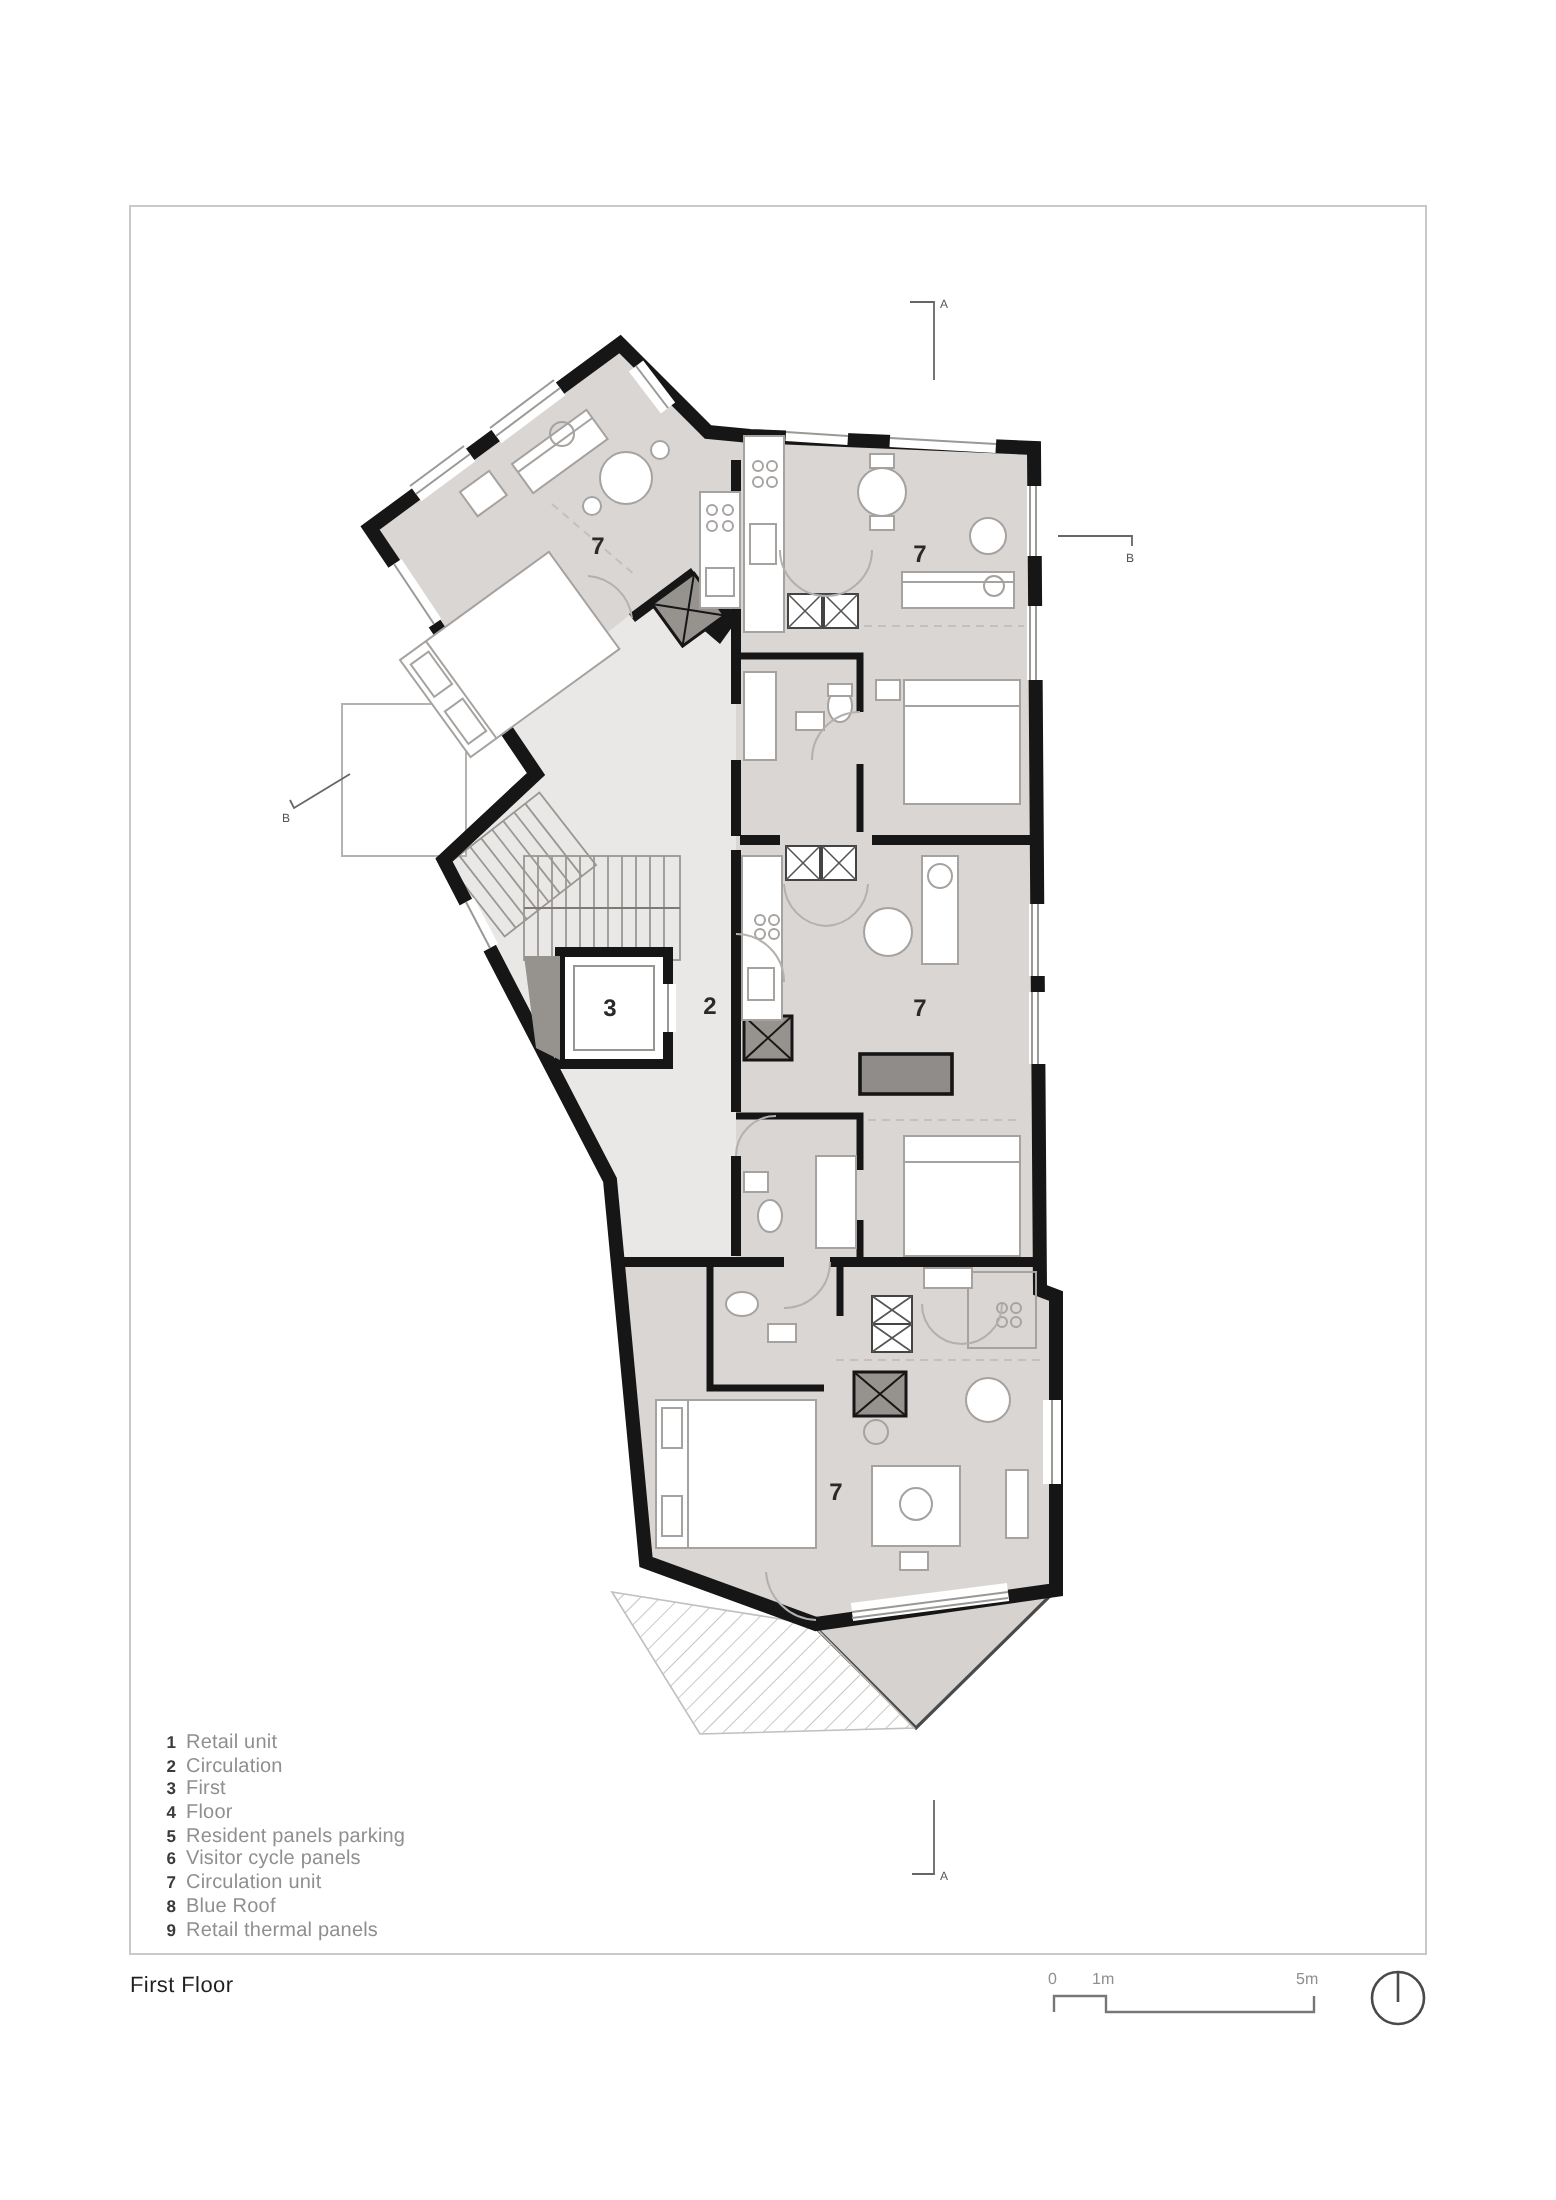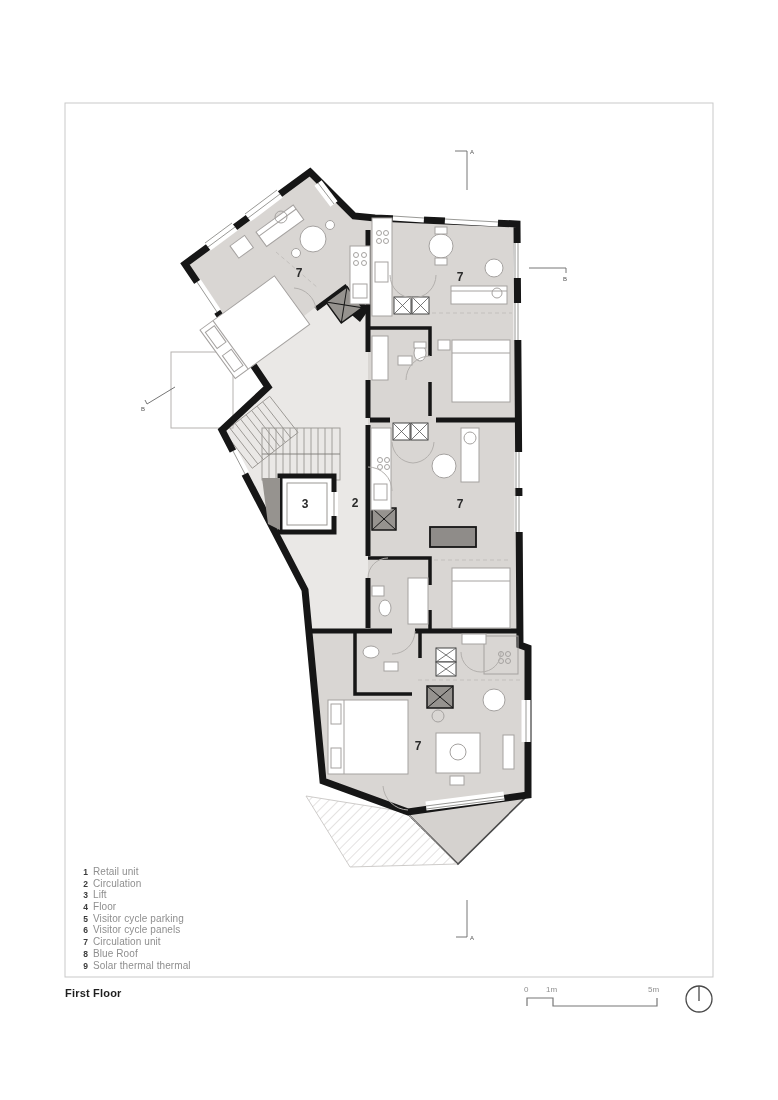--- a/index.html
+++ b/index.html
@@ -3,21 +3,21 @@
 <meta charset="utf-8">
 <style>
   html,body{margin:0;padding:0;background:#fff;}
   #canvas{position:relative;width:778px;height:1100px;background:#ffffff;overflow:hidden;
           font-family:"Liberation Sans","DejaVu Sans",sans-serif;}
   #plan-svg{position:absolute;left:0;top:0;}
   .legend{position:absolute;left:78px;top:866px;}
   .legend-row{display:flex;align-items:baseline;height:11.7px;}
   .legend-num{display:inline-block;width:10px;text-align:right;font-size:8.5px;font-weight:bold;color:#3b3b3b;margin-right:5px;}
   .legend-label{font-size:10px;color:#8f8f8f;letter-spacing:0.1px;}
-  .plan-title{position:absolute;left:65px;top:987px;font-size:11px;font-weight:bold;color:#1f1f1f;letter-spacing:0.2px;}
+  .plan-title{position:absolute;left:65px;top:987px;font-size:11px;font-weight:normal;color:#1f1f1f;letter-spacing:0.2px;}
   svg text{font-family:"Liberation Sans","DejaVu Sans",sans-serif;}
   .room-label{font-size:12px;font-weight:bold;fill:#2a2a2a;}
   .marker-letter{font-size:6px;fill:#555;}
   .scale-label{font-size:8px;fill:#8f8f8f;}
 </style>
 </head>
 <body>
 
 <div id="canvas">
 
@@ -316,42 +316,42 @@
     <div class="legend-row">
         <span class="legend-num">1</span>
         <span class="legend-label">Retail unit</span>
       </div>
     <div class="legend-row">
         <span class="legend-num">2</span>
         <span class="legend-label">Circulation</span>
       </div>
     <div class="legend-row">
         <span class="legend-num">3</span>
-        <span class="legend-label">Lift</span>
+        <span class="legend-label">First</span>
       </div>
     <div class="legend-row">
         <span class="legend-num">4</span>
         <span class="legend-label">Floor</span>
       </div>
     <div class="legend-row">
         <span class="legend-num">5</span>
-        <span class="legend-label">Visitor cycle parking</span>
+        <span class="legend-label">Resident panels parking</span>
       </div>
     <div class="legend-row">
         <span class="legend-num">6</span>
         <span class="legend-label">Visitor cycle panels</span>
       </div>
     <div class="legend-row">
         <span class="legend-num">7</span>
         <span class="legend-label">Circulation unit</span>
       </div>
     <div class="legend-row">
         <span class="legend-num">8</span>
         <span class="legend-label">Blue Roof</span>
       </div>
     <div class="legend-row">
         <span class="legend-num">9</span>
-        <span class="legend-label">Solar thermal thermal</span>
+        <span class="legend-label">Retail thermal panels</span>
       </div>
   </div>
 
   <div class="plan-title">First Floor</div>
 </div>
 
 </body></html>

